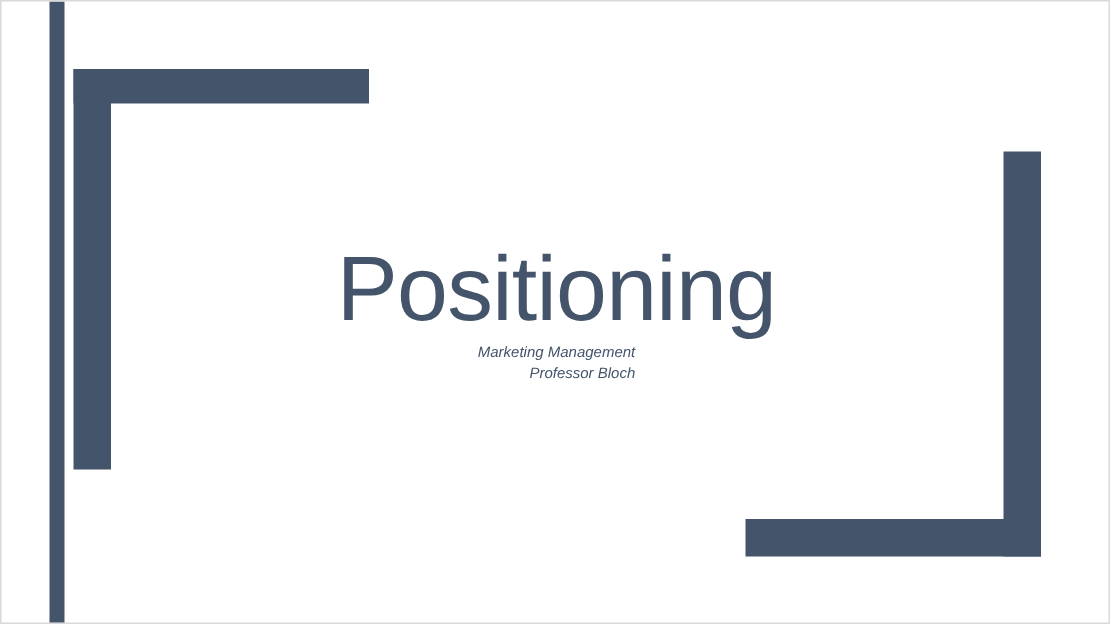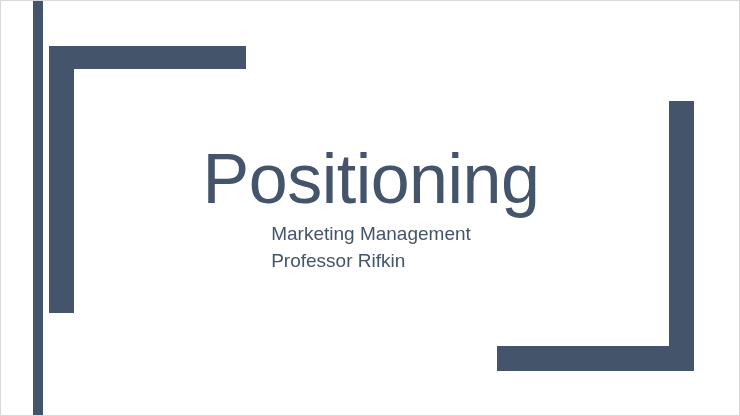--- a/index.html
+++ b/index.html
@@ -71,36 +71,37 @@
     top: 0;
     width: 740px;
     height: 416px;
     display: flex;
     flex-direction: column;
     align-items: center;
     justify-content: center;
     pointer-events: none;
   }
   #slide-title {
-    font-size: 70px;
+    font-size: 61px;
     font-weight: 400;
     color: #44546a;
     line-height: 1.02;
     letter-spacing: -0.5px;
     margin: 0 0 6px 0;
     text-align: center;
     white-space: nowrap;
   }
   #slide-subtitle {
-    font-size: 19px;
+    font-size: 10px;
     font-weight: 400;
     color: #44546a;
     line-height: 1.38;
-    text-align: left;
+    text-align: right;
     margin: 0;
+    font-style: italic;
   }
   .subtitle-line {
     display: block;
     white-space: nowrap;
   }
 </style>
 </head>
 <body>
 
 <div id="slide">
@@ -114,18 +115,18 @@
   <div class="deco" id="bracket-br-stem"></div>
 
   <div class="deco" id="bracket-br-arm"></div>
 
   <div id="text-block">
 
     <h1 id="slide-title">Positioning</h1>
 
     <div id="slide-subtitle">
       <span class="subtitle-line">Marketing Management</span>
-      <span class="subtitle-line">Professor Rifkin</span>
+      <span class="subtitle-line">Professor Bloch</span>
     </div>
 
   </div>
 
 </div>
 
 </body></html>

